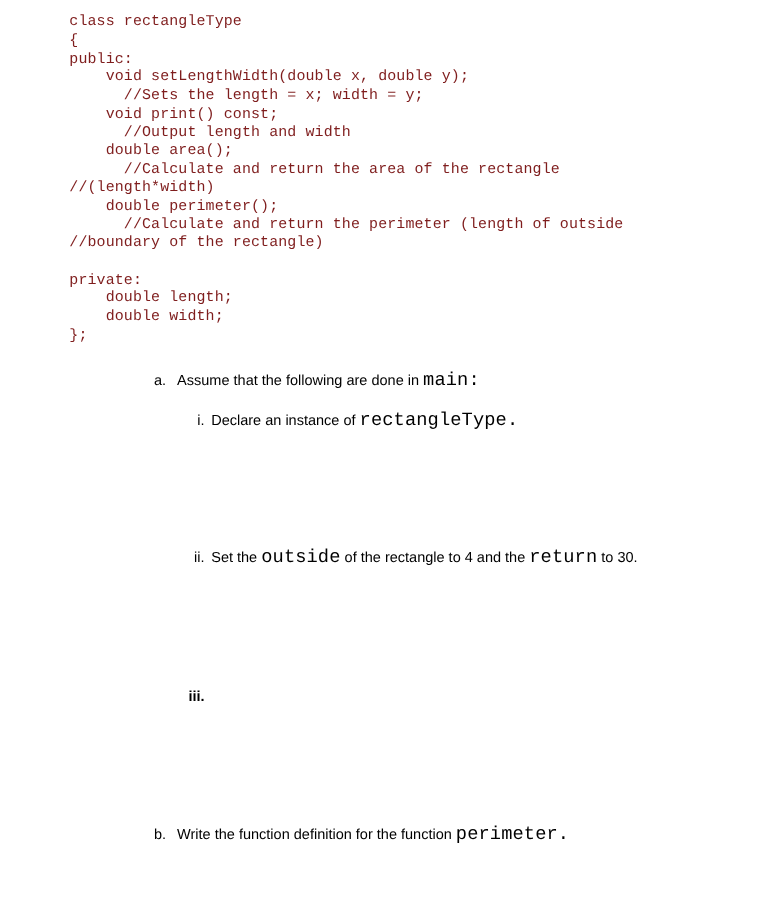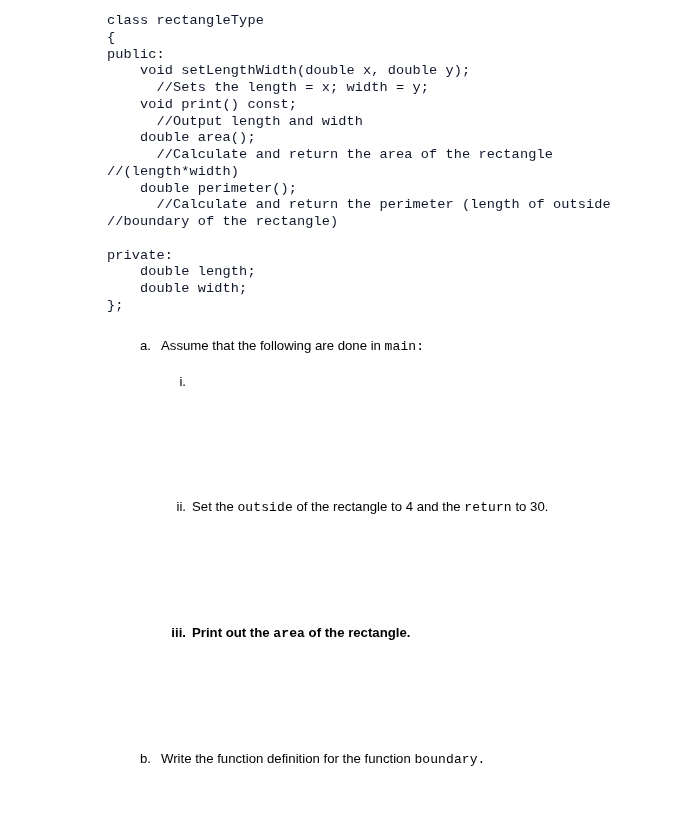--- a/index.html
+++ b/index.html
@@ -20,23 +20,22 @@
 
   
   .code-block {
     position: absolute;
     left: 63px;
     top: 13px;
     font-family: "Liberation Mono", "DejaVu Sans Mono", monospace;
     font-size: 13.6px;
     line-height: 16.75px;
     white-space: pre;
-    color: #0f172a;
+    color: #7f1d1d;
     letter-spacing: 0.1px;
-    margin-left: 44px;
   }
   .code-line {
     white-space: pre;
     min-height: 16.75px;
   }
 
   
   .questions {
     position: absolute;
     left: 0;
@@ -66,42 +65,42 @@
   .level-1 { left: 140px; }
   .level-1 .q-marker { width: 21px; }
 
   
   .level-2 { left: 162px; }
   .level-2 .q-marker { width: 24px; text-align: right; padding-right: 6px; }
 
   
   code, .mono {
     font-family: "Liberation Mono", "DejaVu Sans Mono", monospace;
-    font-size: 13px;
+    font-size: 17px;
     letter-spacing: 0.1px;
   }
 </style>
 </head>
 <body>
 
 <div class="code-block"><div class="code-line">class rectangleType</div><div class="code-line">{</div><div class="code-line">public:</div><div class="code-line">    void setLengthWidth(double x, double y);</div><div class="code-line">      //Sets the length = x; width = y;</div><div class="code-line">    void print() const;</div><div class="code-line">      //Output length and width</div><div class="code-line">    double area();</div><div class="code-line">      //Calculate and return the area of the rectangle</div><div class="code-line">//(length*width)</div><div class="code-line">    double perimeter();</div><div class="code-line">      //Calculate and return the perimeter (length of outside</div><div class="code-line">//boundary of the rectangle)</div><div class="code-line"></div><div class="code-line">private:</div><div class="code-line">    double length;</div><div class="code-line">    double width;</div><div class="code-line">};</div></div>
 
 <div class="questions">
     <div class="q-item level-1" style="top: 337px;">
       <span class="q-marker">a.</span>
       <span class="q-text"><span>Assume that the following are done in </span><code>main:</code></span>
     </div>
     <div class="q-item level-2" style="top: 373px;">
       <span class="q-marker">i.</span>
+      <span class="q-text"><span>Declare an instance of </span><code>rectangleType.</code></span>
     </div>
     <div class="q-item level-2" style="top: 498px;">
       <span class="q-marker">ii.</span>
       <span class="q-text"><span>Set the </span><code>outside</code><span> of the rectangle to 4 and the </span><code>return</code><span> to 30.</span></span>
     </div>
     <div class="q-item level-2" style="top: 624px; font-weight: bold;">
       <span class="q-marker">iii.</span>
-      <span class="q-text"><span>Print out the </span><code>area</code><span> of the rectangle.</span></span>
     </div>
     <div class="q-item level-1" style="top: 750px;">
       <span class="q-marker">b.</span>
-      <span class="q-text"><span>Write the function definition for the function </span><code>boundary.</code></span>
+      <span class="q-text"><span>Write the function definition for the function </span><code>perimeter.</code></span>
     </div>
   </div>
 
 </body></html>

